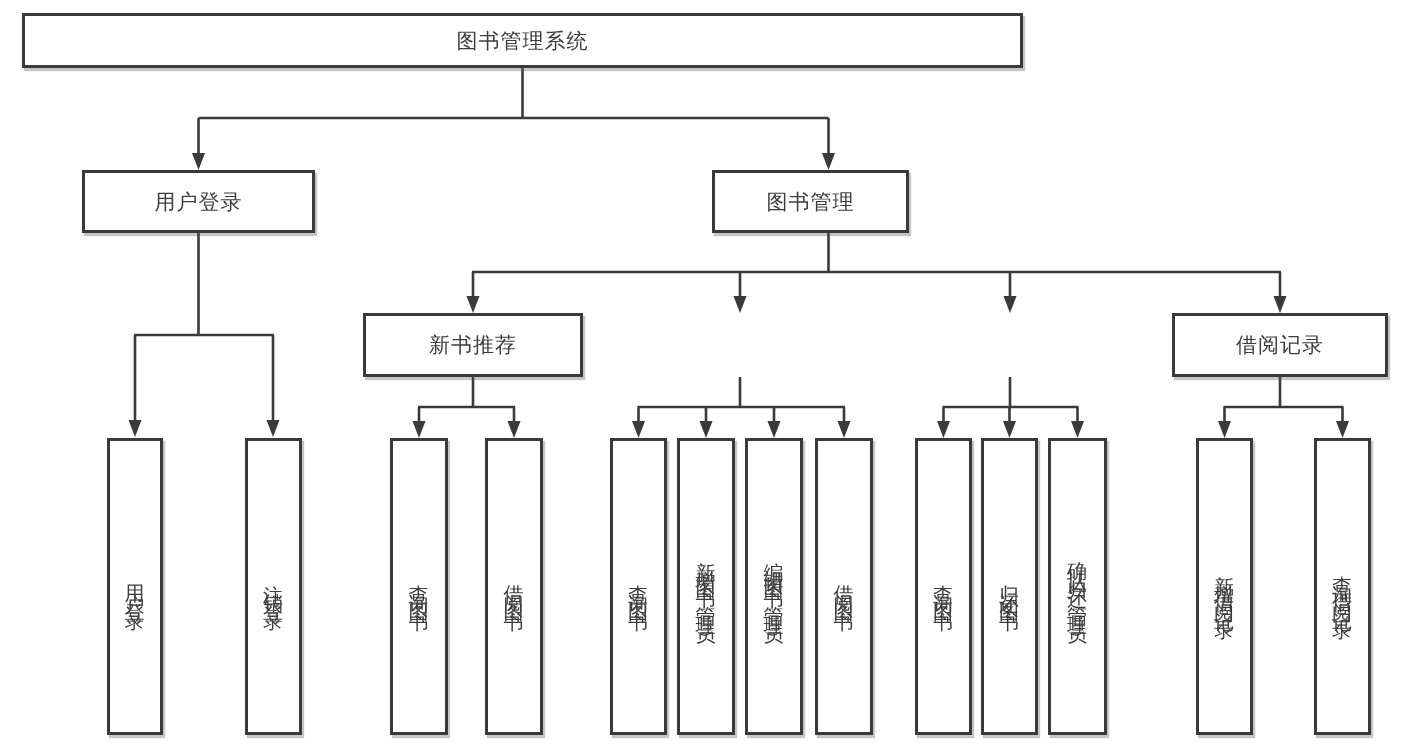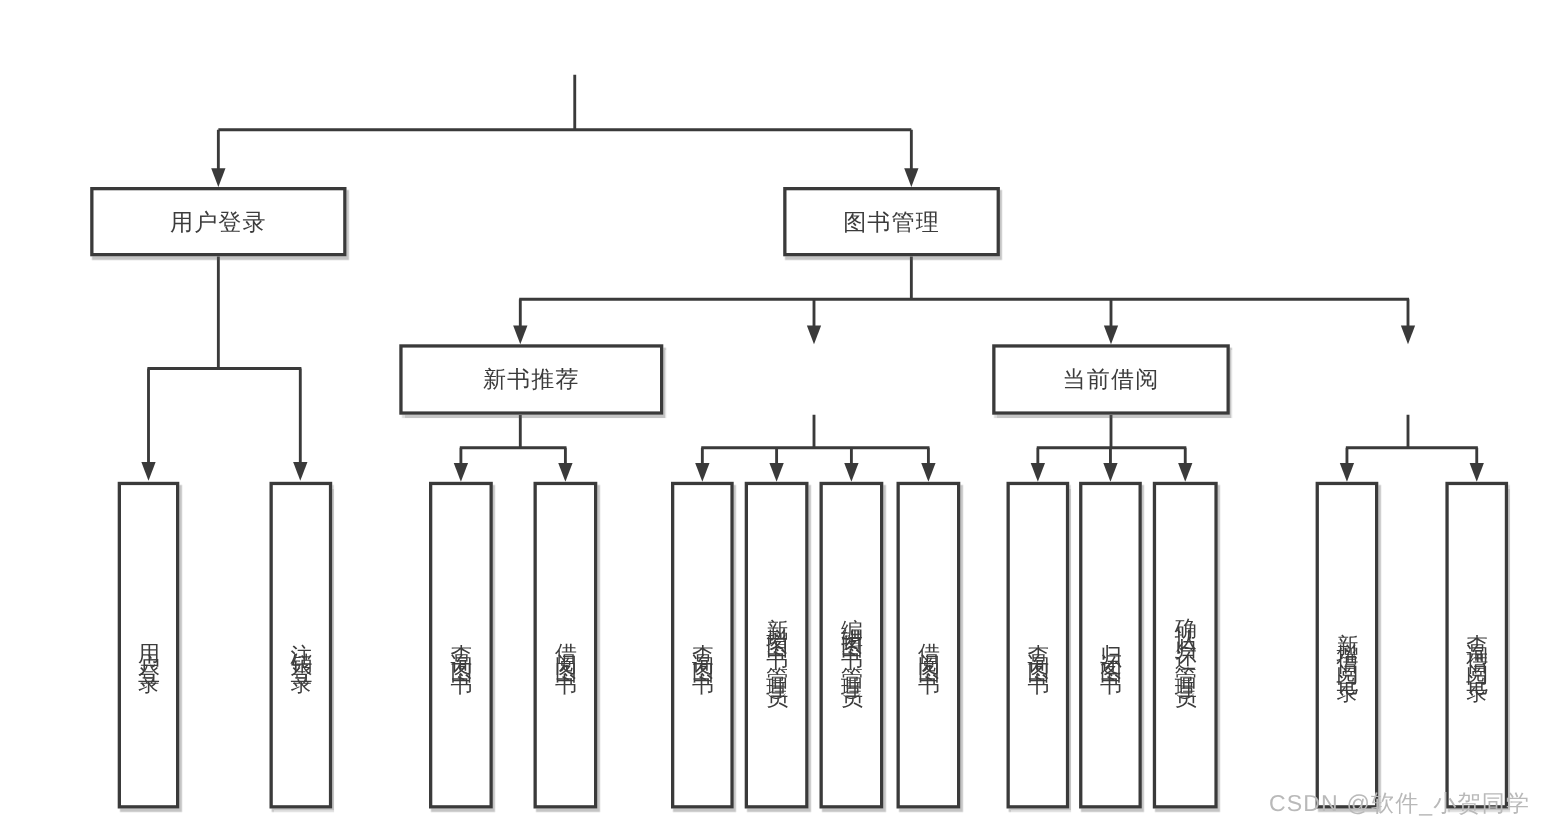--- a/index.html
+++ b/index.html
@@ -81,33 +81,36 @@
     <path d="M1010 377 V407 M942.5 407 H1078.5 M943.5 407 V424 M1009.5 407 V424 M1077.5 407 V424"></path>
     <polygon points="937,421 950,421 943.5,438"></polygon>
     <polygon points="1003,421 1016,421 1009.5,438"></polygon>
     <polygon points="1071,421 1084,421 1077.5,438"></polygon>
 
     <path d="M1280 377 V407 M1223.5 407 H1343.5 M1224.5 407 V424 M1342.5 407 V424"></path>
     <polygon points="1218,421 1231,421 1224.5,438"></polygon>
     <polygon points="1336,421 1349,421 1342.5,438"></polygon>
   </svg>
 
+  <div class="box" style="left:22px;top:13px;width:1001px;height:55px">
+    <span class="hlabel">图书管理系统</span>
+  </div>
 
   <div class="box" style="left:82px;top:170px;width:233px;height:63px">
     <span class="hlabel">用户登录</span>
   </div>
   <div class="box" style="left:712px;top:170px;width:197px;height:63px">
     <span class="hlabel">图书管理</span>
   </div>
 
-  <div class="box" style="left:363px;top:313px;width:240px;height:64px">
+  <div class="box" style="left:363px;top:313px;width:220px;height:64px">
     <span class="hlabel">新书推荐</span>
   </div>
-  <div class="box" style="left:902px;top:313px;width:216px;height:64px">
-    <span class="hlabel">当前借阅</span>
+  <div class="box" style="left:1172px;top:313px;width:216px;height:64px">
+    <span class="hlabel">借阅记录</span>
   </div>
 
   <div class="box leaf" style="left:107px;top:438px;width:56px;height:297px">
     <span>用户登录</span>
   </div>
   <div class="box leaf" style="left:245px;top:438px;width:57px;height:297px">
     <span>注销登录</span>
   </div>
 
   <div class="box leaf" style="left:390px;top:438px;width:58px;height:297px">
@@ -140,15 +143,14 @@
     <span>确认归还（管理员）</span>
   </div>
 
   <div class="box leaf" style="left:1196px;top:438px;width:57px;height:297px">
     <span>新增借阅记录</span>
   </div>
   <div class="box leaf" style="left:1314px;top:438px;width:57px;height:297px">
     <span>查询借阅记录</span>
   </div>
 
-  <div class="watermark">CSDN @软件_小贺同学</div>
 
 </div>
 
 </body></html>

